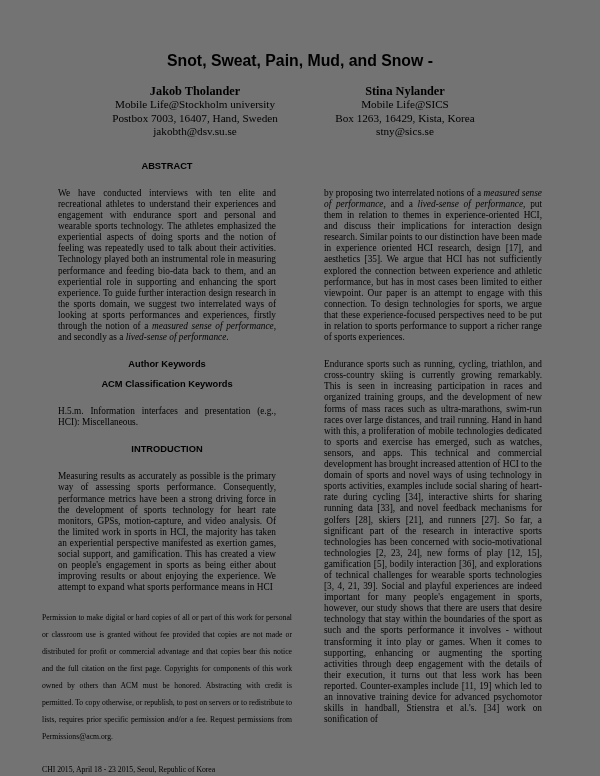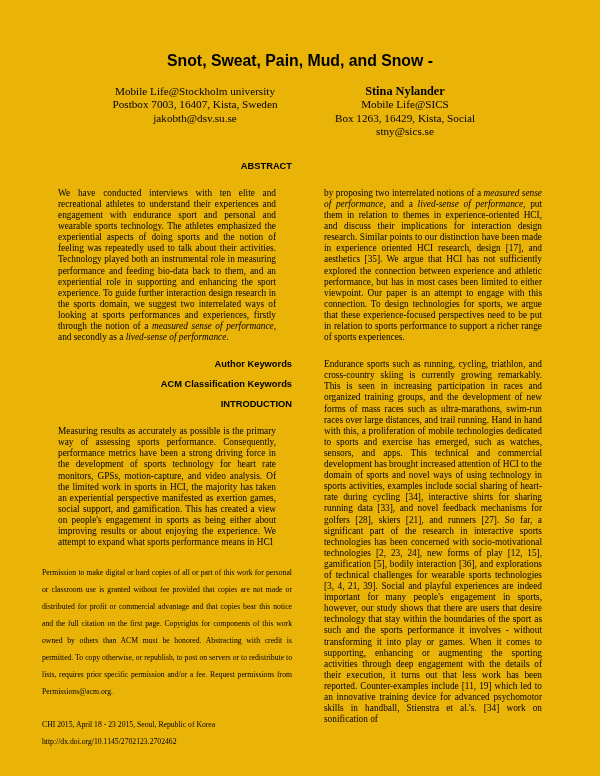--- a/index.html
+++ b/index.html
@@ -6,21 +6,21 @@
   body {
     width: 600px; height: 776px;
     background: #ffffff; color: #000000;
     font-family: "Liberation Serif", serif;
   }
   .page {
     width: 600px; height: 776px;
     padding: 50px 42px 0 42px;
     box-sizing: border-box;
     overflow: hidden;
-    background: #eab308;
+    background: #737373;
   }
   .title {
     font-family: "Liberation Sans", sans-serif;
     font-weight: 700;
     font-size: 15.8px;
     line-height: 21.5px;
     text-align: center;
     margin: 0;
   }
   .authors {
@@ -49,21 +49,21 @@
     font-size: 9.3px;
     line-height: 11.1px;
     text-align: justify;
   }
   .col p { margin: 16px; }
   .heading {
     font-family: "Liberation Sans", sans-serif;
     font-weight: 700;
     font-size: 9.3px;
     line-height: 11px;
-    text-align: right;
+    text-align: center;
     margin-top: 9px;
   }
   .heading.first { margin-top: 0; }
   .right-col { padding-top: 11px; }
   .para-gap { margin-top: 11px !important; }
   .permission {
     margin-top: 9px;
     font-size: 7.7px;
     line-height: 17px;
     text-align: justify;
@@ -76,41 +76,43 @@
 <body>
 
 <div class="page">
 
   <h1 class="title">
     <span>Snot, Sweat, Pain, Mud, and Snow -</span><br>
   </h1>
 
   <div class="authors">
     <div class="author">
+      <div class="name">Jakob Tholander</div>
       <div>Mobile Life@Stockholm university</div>
-      <div>Postbox 7003, 16407, Kista, Sweden</div>
+      <div>Postbox 7003, 16407, Hand, Sweden</div>
       <div>jakobth@dsv.su.se</div>
     </div>
     <div class="author">
       <div class="name">Stina Nylander</div>
       <div>Mobile Life@SICS</div>
-      <div>Box 1263, 16429, Kista, Social</div>
+      <div>Box 1263, 16429, Kista, Korea</div>
       <div>stny@sics.se</div>
     </div>
   </div>
 
   <div class="columns">
 
     <div class="col">
       <div class="heading first">ABSTRACT</div>
       <p><span>We have conducted interviews with ten elite and recreational athletes to understand their experiences and engagement with endurance sport and personal and wearable sports technology. The athletes emphasized the experiential aspects of doing sports and the notion of feeling was repeatedly used to talk about their activities. Technology played both an instrumental role in measuring performance and feeding bio-data back to them, and an experiential role in supporting and enhancing the sport experience. To guide further interaction design research in the sports domain, we suggest two interrelated ways of looking at sports performances and experiences, firstly through the notion of a </span><i>measured sense of performance</i><span>, and secondly as a </span><i>lived-sense of performance</i><span>.</span></p>
 
       <div class="heading">Author Keywords</div>
 
       <div class="heading">ACM Classification Keywords</div>
+      <p>H.5.m. Information interfaces and presentation (e.g., HCI): Miscellaneous.</p>
 
       <div class="heading">INTRODUCTION</div>
       <p>Measuring results as accurately as possible is the primary way of assessing sports performance. Consequently, performance metrics have been a strong driving force in the development of sports technology for heart rate monitors, GPSs, motion-capture, and video analysis. Of the limited work in sports in HCI, the majority has taken an experiential perspective manifested as exertion games, social support, and gamification. This has created a view on people's engagement in sports as being either about improving results or about enjoying the experience. We attempt to expand what sports performance means in HCI</p>
 
       <div class="permission">
         <p>Permission to make digital or hard copies of all or part of this work for personal or classroom use is granted without fee provided that copies are not made or distributed for profit or commercial advantage and that copies bear this notice and the full citation on the first page. Copyrights for components of this work owned by others than ACM must be honored. Abstracting with credit is permitted. To copy otherwise, or republish, to post on servers or to redistribute to lists, requires prior specific permission and/or a fee. Request permissions from Permissions@acm.org.</p>
         <p class="meta-gap">CHI 2015, April 18 - 23 2015, Seoul, Republic of Korea</p>
         <p>http://dx.doi.org/10.1145/2702123.2702462</p>
       </div>
     </div>

